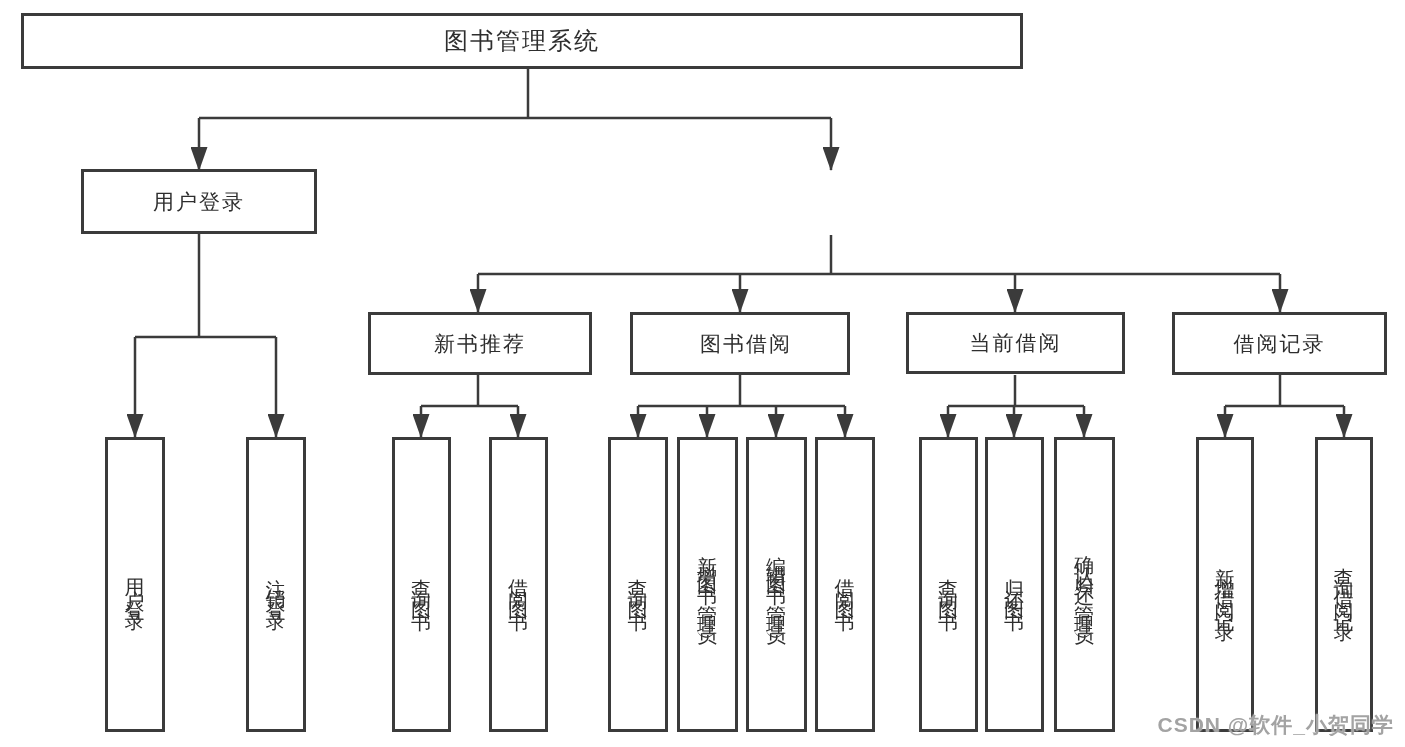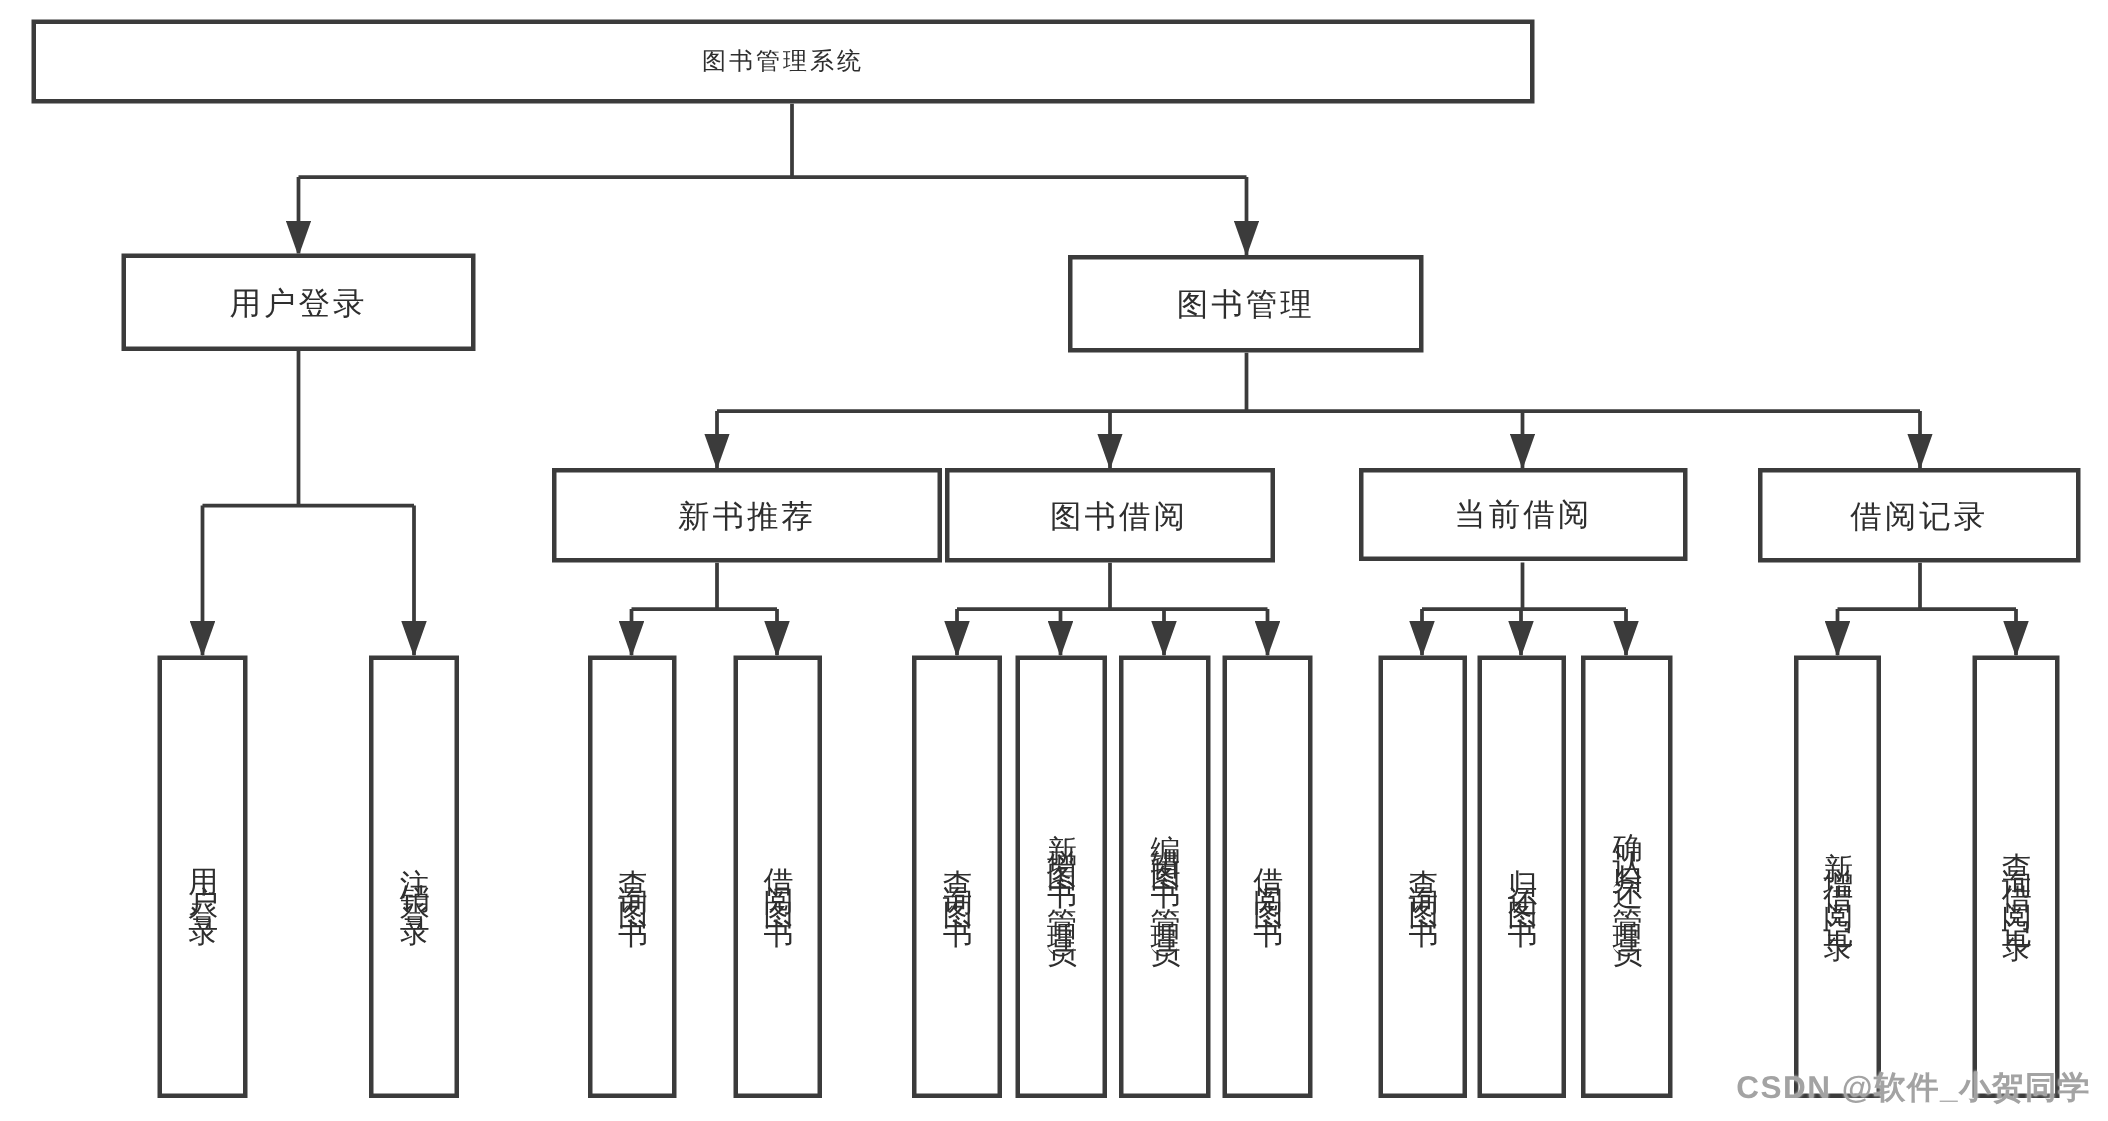--- a/index.html
+++ b/index.html
@@ -24,21 +24,21 @@
     display: flex;
     align-items: center;
     justify-content: center;
     color: #2e2e2e;
   }
   .hbox span {
     font-size: 21px;
     letter-spacing: 2px;
     white-space: nowrap;
   }
-  .root-box span { font-size: 16px; letter-spacing: 2px; }
+  .root-box span { font-size: 24px; letter-spacing: 2px; }
   .vbox span {
     writing-mode: vertical-rl;
     text-orientation: mixed;
     font-size: 20px;
     line-height: 1;
     letter-spacing: 11px;
     white-space: nowrap;
   }
   .vbox.long span { letter-spacing: 10px; }
   .watermark {
@@ -108,25 +108,22 @@
     </g>
   </svg>
 
   <div class="box hbox root-box" style="left:21px; top:13px; width:1002px; height:56px;">
     <span>图书管理系统</span>
   </div>
 
   <div class="box hbox" style="left:81px; top:169px; width:236px; height:65px;">
     <span>用户登录</span>
   </div>
-  <div class="box hbox" style="left:712px; top:170px; width:237px; height:65px;">
-    <span>图书管理</span>
-  </div>
 
-  <div class="box hbox" style="left:368px; top:312px; width:260px; height:63px;">
+  <div class="box hbox" style="left:368px; top:312px; width:224px; height:63px;">
     <span>新书推荐</span>
   </div>
   <div class="box hbox" style="left:630px; top:312px; width:220px; height:63px;padding-left:12px;">
     <span>图书借阅</span>
   </div>
   <div class="box hbox" style="left:906px; top:312px; width:219px; height:62px;">
     <span>当前借阅</span>
   </div>
   <div class="box hbox" style="left:1172px; top:312px; width:215px; height:63px;align-items:center;">
     <span>借阅记录</span>

